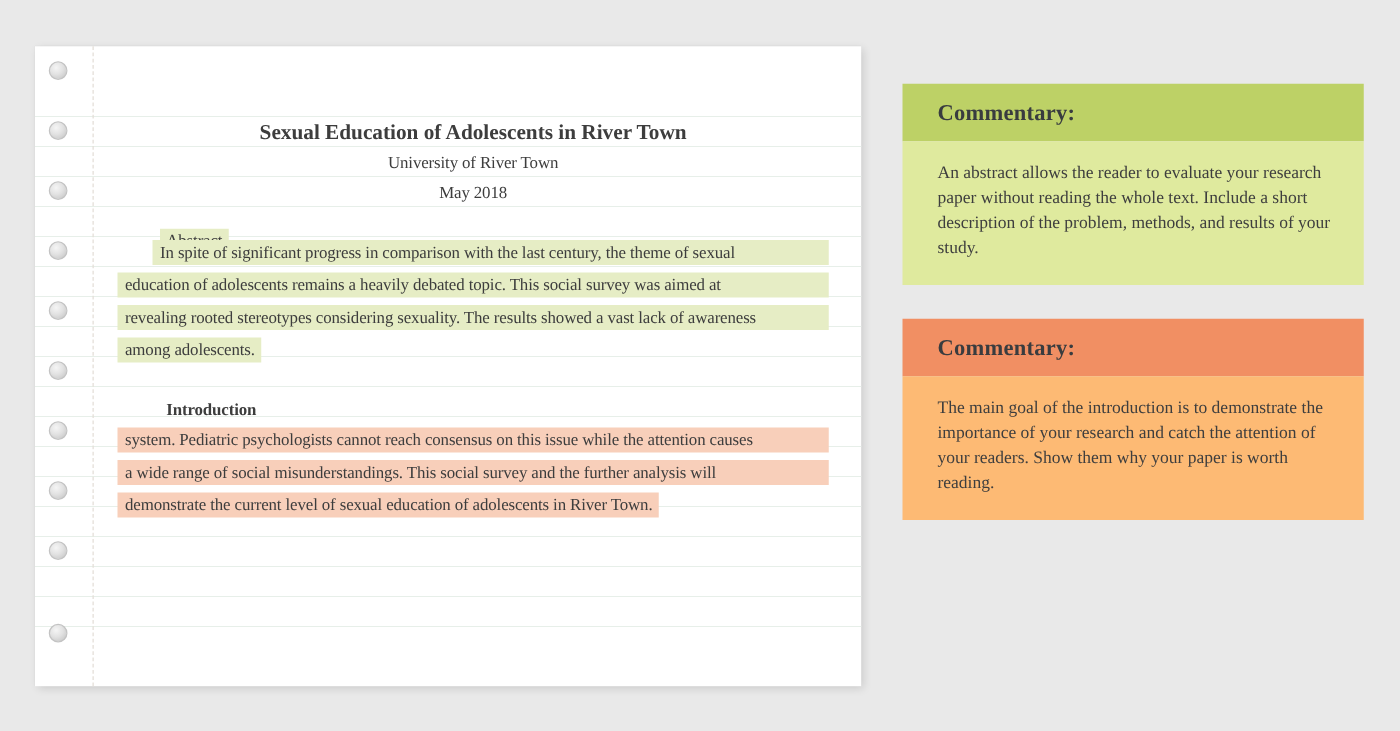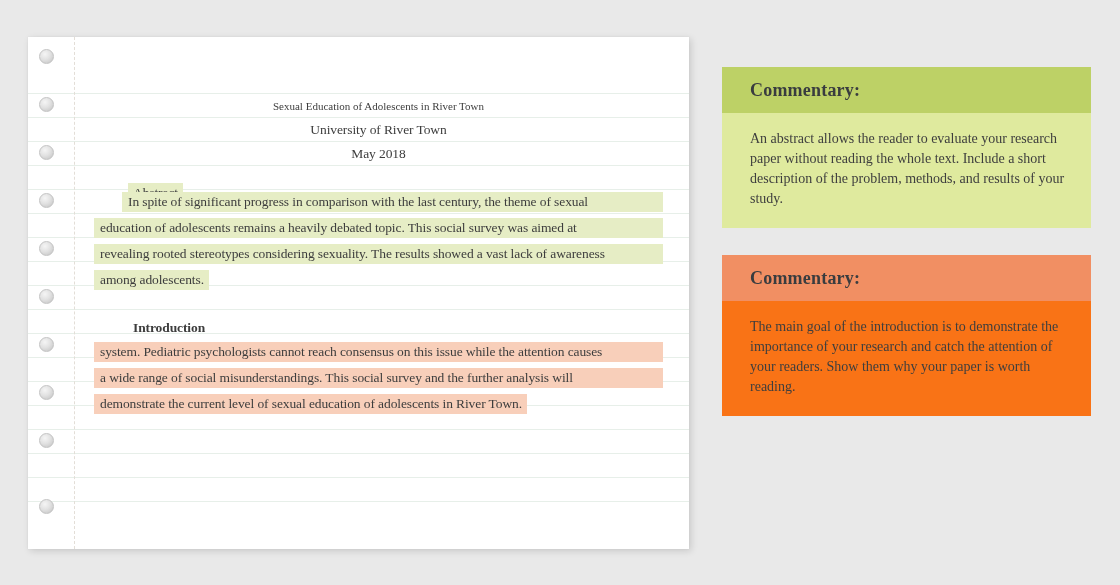--- a/index.html
+++ b/index.html
@@ -44,21 +44,21 @@
 
   .content {
     position:absolute; left:66px; top:57px; width:569px;
   }
   .row {
     height:24px; position:relative;
     font-size:13.5px; letter-spacing:-0.1px;
     color:#3d3d3d; white-space:nowrap;
   }
   .row.center { text-align:center; line-height:24px; }
-  .row.title  { font-weight:normal; font-size:11px; letter-spacing:0; }
+  .row.title  { font-weight:bold; font-size:17px; letter-spacing:0; }
   .bar {
     height:20px; margin-top:2px; line-height:20px;
     padding-left:6px; box-sizing:border-box;
   }
   .bar.first { margin-left:28px; }
   .bar.last  { display:inline-block; padding-right:5px; }
   .pill {
     display:inline-block; height:20px; margin-top:17px;
     line-height:20px; margin-left:34px; padding:0 5px;
   }
@@ -148,16 +148,16 @@
   </div>
   <div class="card-body" style="background-color: rgb(223, 234, 158);">
     <p>An abstract allows the reader to evaluate your research paper without reading the whole text. Include a short description of the problem, methods, and results of your study.</p>
   </div>
 </div>
 
 <div class="card card-2">
   <div class="card-header" style="background-color: rgb(241, 143, 99);">
     <span class="card-title">Commentary:</span>
   </div>
-  <div class="card-body" style="background-color: #f97316;">
+  <div class="card-body" style="background-color: #fdba74;">
     <p>The main goal of the introduction is to demonstrate the importance of your research and catch the attention of your readers. Show them why your paper is worth reading.</p>
   </div>
 </div>
 
 </body></html>

